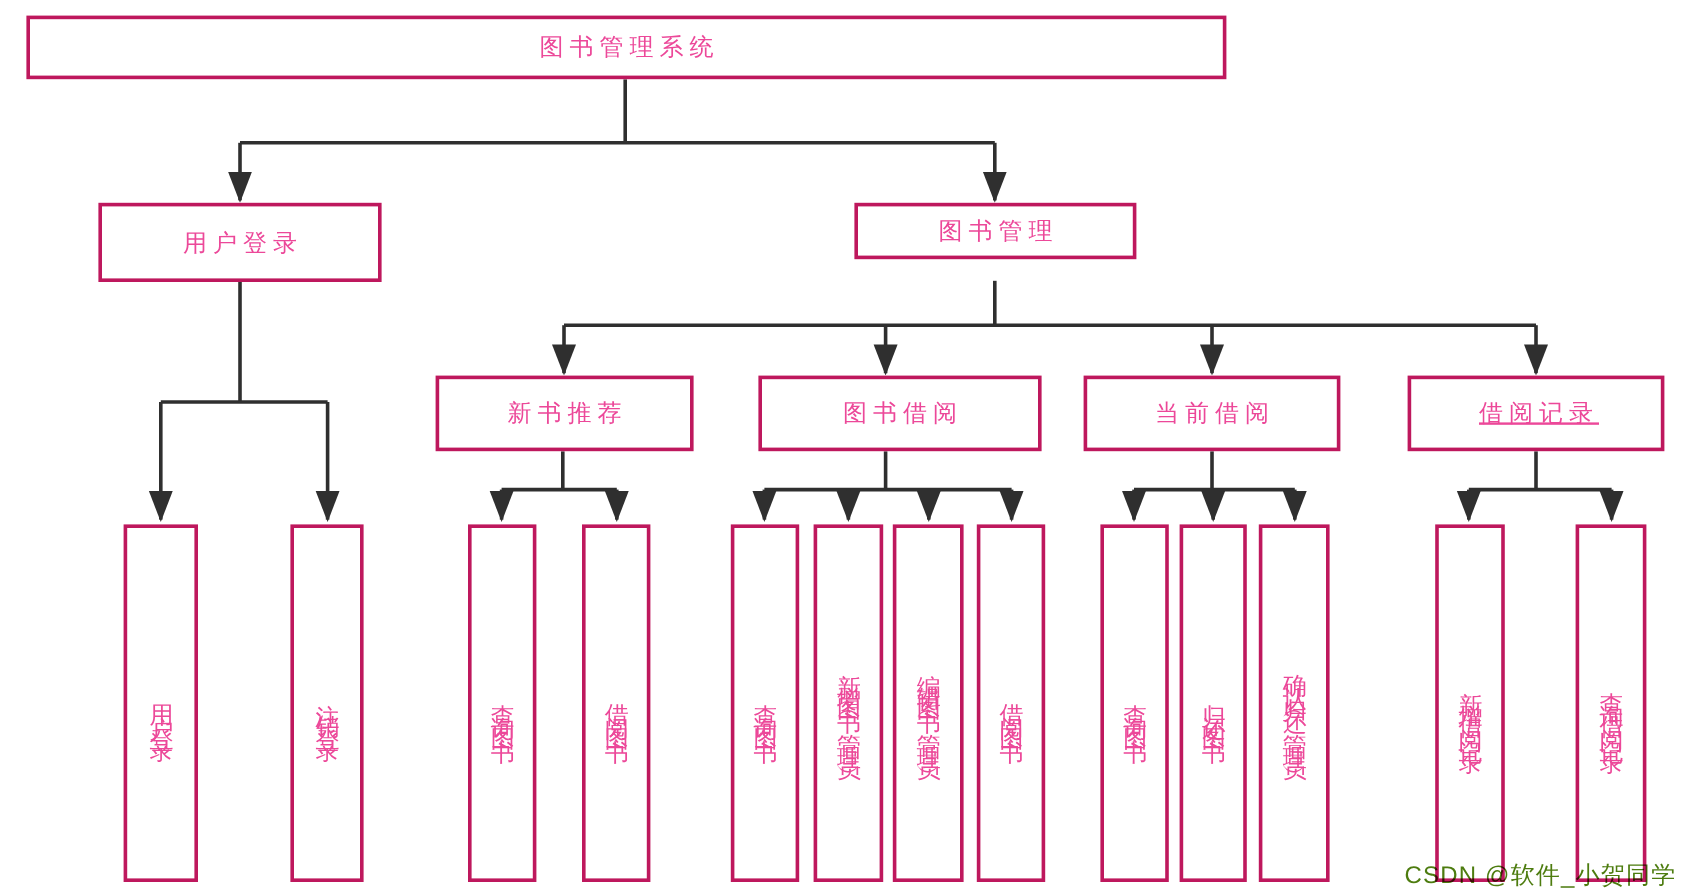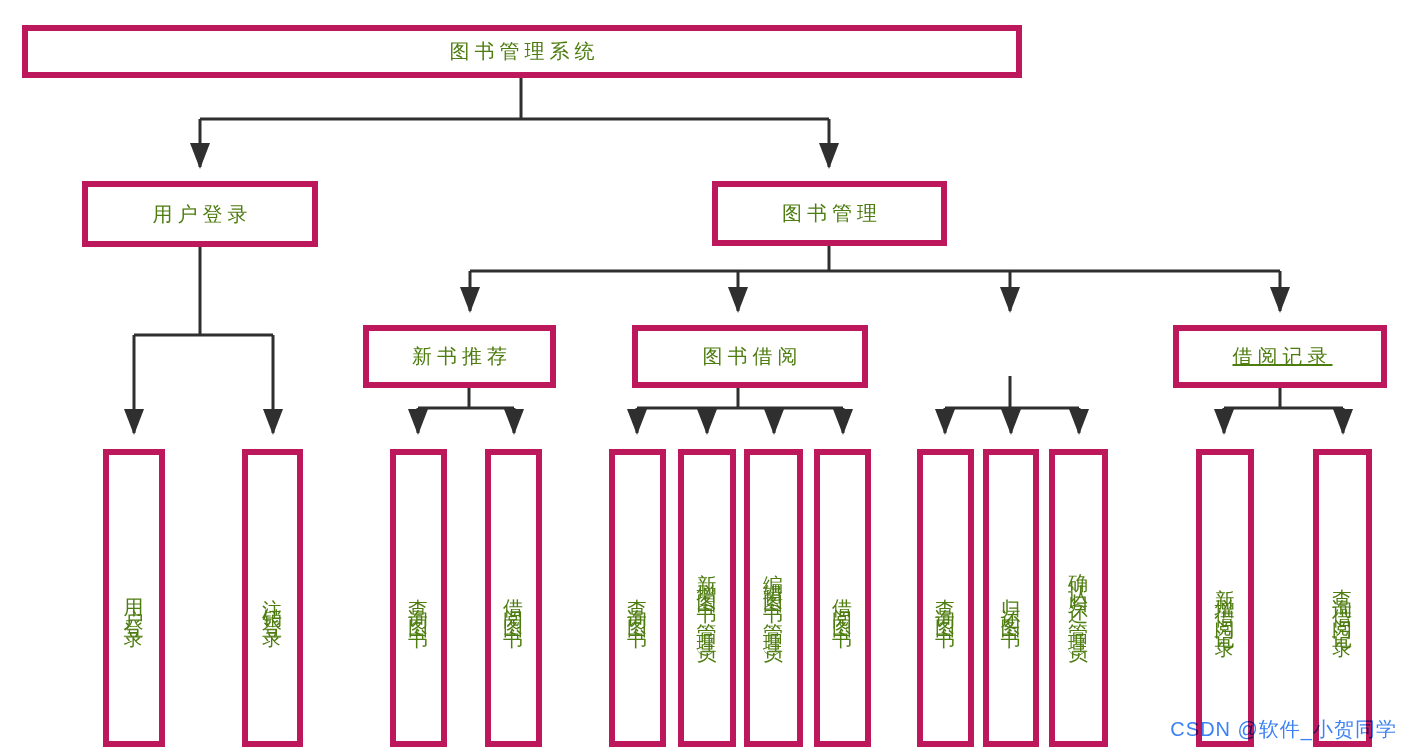--- a/index.html
+++ b/index.html
@@ -14,27 +14,26 @@
   .wires {
     position: absolute;
     left: 0; top: 0;
     width: 1405px; height: 747px;
     z-index: 1;
   }
   .box {
     position: absolute;
     box-sizing: border-box;
     background: #ffffff;
-    border: 6px solid #be185d;
+    border: 3px solid #be185d;
     display: flex;
     align-items: center;
     justify-content: center;
-    color: #4d7c0f;
+    color: #ec4899;
     z-index: 2;
-    margin-top: 12px;
   }
   .h {
     font-size: 20px;
     letter-spacing: 5px;
     padding-left: 5px; 
     white-space: nowrap;
   }
   .v {
     writing-mode: vertical-rl;
     text-orientation: mixed;
@@ -42,21 +41,21 @@
     line-height: 1;
     letter-spacing: 10px;
     padding-top: 10px; 
   }
   .watermark {
     position: absolute;
     right: 8px;
     bottom: 4px;
     font-size: 20px;
     letter-spacing: 1px;
-    color: #3b82f6;
+    color: #4d7c0f;
     mix-blend-mode: multiply;
     z-index: 3;
     white-space: nowrap;
   }
 </style>
 </head>
 <body>
 
 <div class="canvas">
 
@@ -106,24 +105,25 @@
       <path d="M1280 376 V408"></path>
       <path d="M1224 408 H1343"></path>
       <path d="M1224 408 V433" marker-end="url(#arrow)"></path>
       <path d="M1343 408 V433" marker-end="url(#arrow)"></path>
     </g>
   </svg>
 
   <div class="box h" style="left:22px; top:13px; width:1000px; height:53px;">图书管理系统</div>
 
   <div class="box h" style="left:82px; top:169px; width:236px; height:66px;">用户登录</div>
-  <div class="box h" style="left:712px; top:169px; width:235px; height:65px;">图书管理</div>
+  <div class="box h" style="left:712px; top:169px; width:235px; height:47px;">图书管理</div>
 
-  <div class="box h" style="left:363px; top:313px; width:193px; height:63px;">新书推荐</div>
+  <div class="box h" style="left:363px; top:313px; width:215px; height:63px;">新书推荐</div>
   <div class="box h" style="left:632px; top:313px; width:236px; height:63px;">图书借阅</div>
+  <div class="box h" style="left:903px; top:313px; width:214px; height:63px;">当前借阅</div>
   <div class="box h" style="left:1173px; top:313px; width:214px; height:63px;text-decoration:underline;">借阅记录</div>
 
   <div class="box v" style="left:103px; top:437px; width:62px; height:298px;">用户登录</div>
   <div class="box v" style="left:242px; top:437px; width:61px; height:298px;">注销登录</div>
 
   <div class="box v" style="left:390px; top:437px; width:57px; height:298px;">查询图书</div>
   <div class="box v" style="left:485px; top:437px; width:57px; height:298px;">借阅图书</div>
 
   <div class="box v" style="left:609px; top:437px; width:57px; height:298px;">查询图书</div>
   <div class="box v" style="left:678px; top:437px; width:58px; height:298px;">新增图书（管理员）</div>

